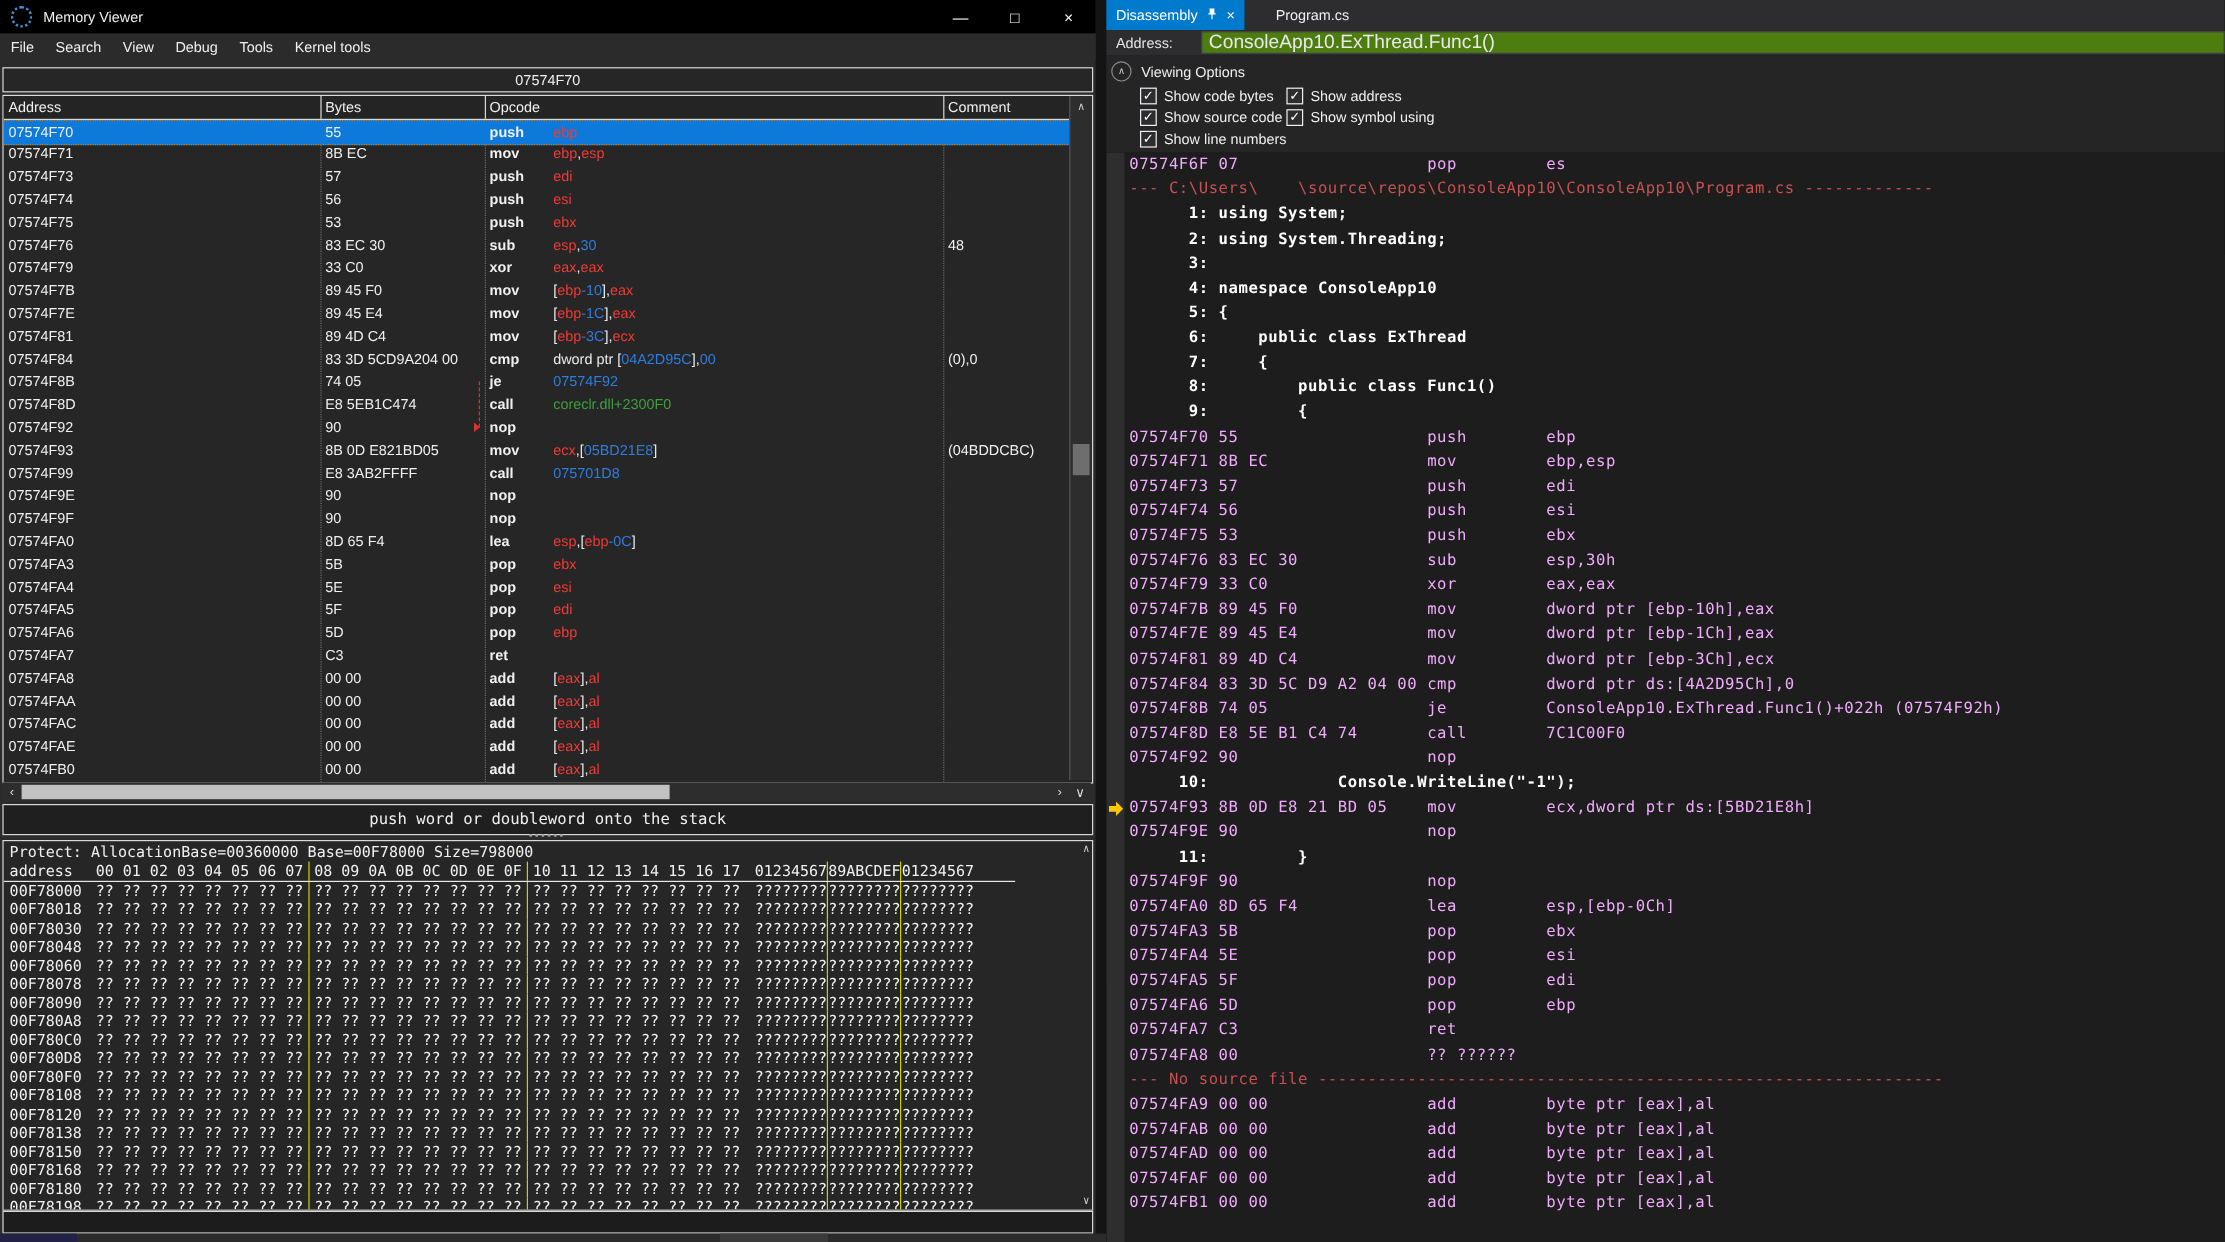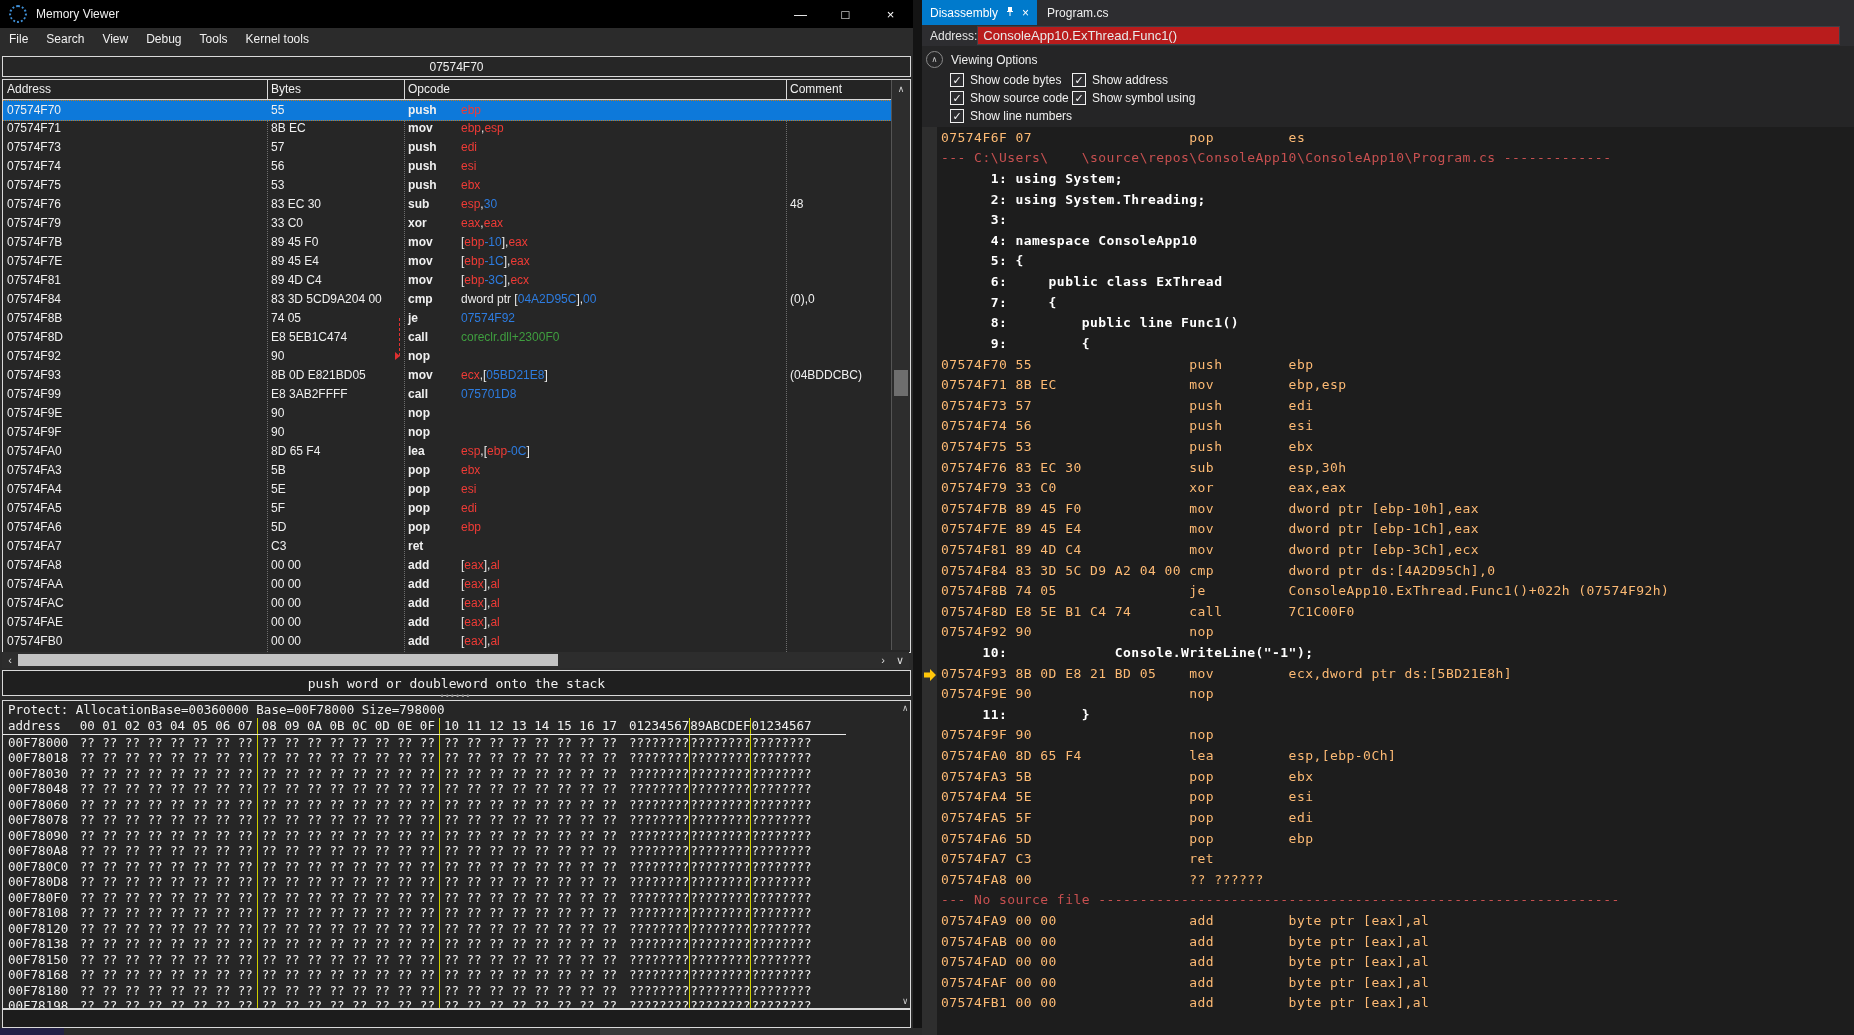--- a/index.html
+++ b/index.html
@@ -60,43 +60,43 @@
   .hexscroll-up{position:absolute;right:2px;top:2px;color:#cfcfcf;font-size:9px;}
   .hexscroll-dn{position:absolute;right:2px;bottom:2px;color:#cfcfcf;font-size:9px;}
   .inputbox{position:absolute;left:2px;top:1009px;width:907px;height:17px;background:#1c1c1c;border:1px solid #d9d9d9;}
   .bstrip{position:absolute;left:0;top:1028px;width:922px;height:7px;background:#2b2b2b;}
   .bstrip .nav{position:absolute;left:0;top:0;width:64px;height:7px;background:#232145;}
   .bstrip .lite{position:absolute;left:600px;top:0;width:90px;height:7px;background:#3a3a3a;}
   
   .rpanel{position:absolute;left:922px;top:0;width:932px;height:821px;background:#1d1d1d;}
   .tabbar{position:absolute;left:0;top:0;width:932px;height:25px;background:#2d2d30;display:flex;}
   .tab-active{background:#007acc;color:#fff;height:25px;display:flex;align-items:center;padding:0 8px;font-size:12px;gap:7px;}
-  .tab-idle{color:#f0f0f0;height:25px;display:flex;align-items:center;padding:0 10px;font-size:12px;}
+  .tab-idle{color:#f0f0f0;height:25px;display:flex;align-items:center;padding:0 26px;font-size:12px;}
   .tab-x{color:#fff;font-size:12px;}
   .addrbar{position:absolute;left:0;top:25px;width:932px;height:21px;background:#2d2d30;display:flex;align-items:center;}
   .addrbar .lbl{color:#e5e5e5;font-size:12px;margin-left:8px;}
-  .addrinput{margin-left:0;width:856px;height:17px;background:#b91c1c;border:1px solid #3f3f46;color:#e8e8e8;
-             font-size:13px;display:flex;align-items:center;padding-left:5px;}
+  .addrinput{margin-left:24px;width:856px;height:17px;background:#4d7c0f;border:1px solid #3f3f46;color:#e8e8e8;
+             font-size:16px;display:flex;align-items:center;padding-left:5px;}
   .vopts{position:absolute;left:0;top:46px;width:932px;height:81px;background:#252526;}
   .vo-head{position:absolute;left:4px;top:5px;display:flex;align-items:center;gap:8px;}
   .vo-chev{width:15px;height:15px;border:1px solid #8a8a8a;border-radius:50%;color:#cfcfcf;font-size:8px;
            display:flex;align-items:center;justify-content:center;}
   .vo-title{color:#f0f0f0;font-size:12px;}
   .vo-rows{position:absolute;left:28px;top:25px;}
   .vo-row{display:flex;height:18px;align-items:center;}
   .vo-item{display:flex;align-items:center;}
   .vo-item.col1{width:122px;}
   .cbox{width:12px;height:12px;border:1px solid #f0f0f0;background:#2d2d30;color:#fff;font-size:11px;line-height:11px;
         display:flex;align-items:center;justify-content:center;flex:none;}
   .cbl{color:#f0f0f0;font-size:12px;margin-left:6px;white-space:nowrap;}
   .codearea{position:absolute;left:0;top:127px;width:932px;height:908px;background:#1d1d1d;overflow:hidden;}
   .gutter{position:absolute;left:0;top:0;width:15px;height:908px;background:#2e2e2e;}
   .cl{position:relative;height:20.62px;display:flex;align-items:center;white-space:pre;padding-left:19px;
       font-family:"DejaVu Sans Mono",monospace;font-size:13px;letter-spacing:0.45px;}
-  .t-asm{color:#fdba74}.t-src{color:#ffffff;font-weight:bold}.t-sep{color:#c75050}
+  .t-asm{color:#f0abfc}.t-src{color:#ffffff;font-weight:bold}.t-sep{color:#c75050}
   .cur-arrow{position:absolute;left:2px;width:12px;height:12px;}
 </style>
 </head>
 <body>
 
 <div class="screen">
 
   <div class="lwin">
     <div class="titlebar">
       <div class="app-icon"></div>
@@ -422,21 +422,21 @@
       <div>
           <div class="cl t-asm">07574F6F 07                   pop         es</div>
           <div class="cl t-sep">--- C:\Users\    \source\repos\ConsoleApp10\ConsoleApp10\Program.cs -------------</div>
           <div class="cl t-src">      1: using System;</div>
           <div class="cl t-src">      2: using System.Threading;</div>
           <div class="cl t-src">      3: </div>
           <div class="cl t-src">      4: namespace ConsoleApp10</div>
           <div class="cl t-src">      5: {</div>
           <div class="cl t-src">      6:     public class ExThread</div>
           <div class="cl t-src">      7:     {</div>
-          <div class="cl t-src">      8:         public line Func1()</div>
+          <div class="cl t-src">      8:         public class Func1()</div>
           <div class="cl t-src">      9:         {</div>
           <div class="cl t-asm">07574F70 55                   push        ebp</div>
           <div class="cl t-asm">07574F71 8B EC                mov         ebp,esp</div>
           <div class="cl t-asm">07574F73 57                   push        edi</div>
           <div class="cl t-asm">07574F74 56                   push        esi</div>
           <div class="cl t-asm">07574F75 53                   push        ebx</div>
           <div class="cl t-asm">07574F76 83 EC 30             sub         esp,30h</div>
           <div class="cl t-asm">07574F79 33 C0                xor         eax,eax</div>
           <div class="cl t-asm">07574F7B 89 45 F0             mov         dword ptr [ebp-10h],eax</div>
           <div class="cl t-asm">07574F7E 89 45 E4             mov         dword ptr [ebp-1Ch],eax</div>

